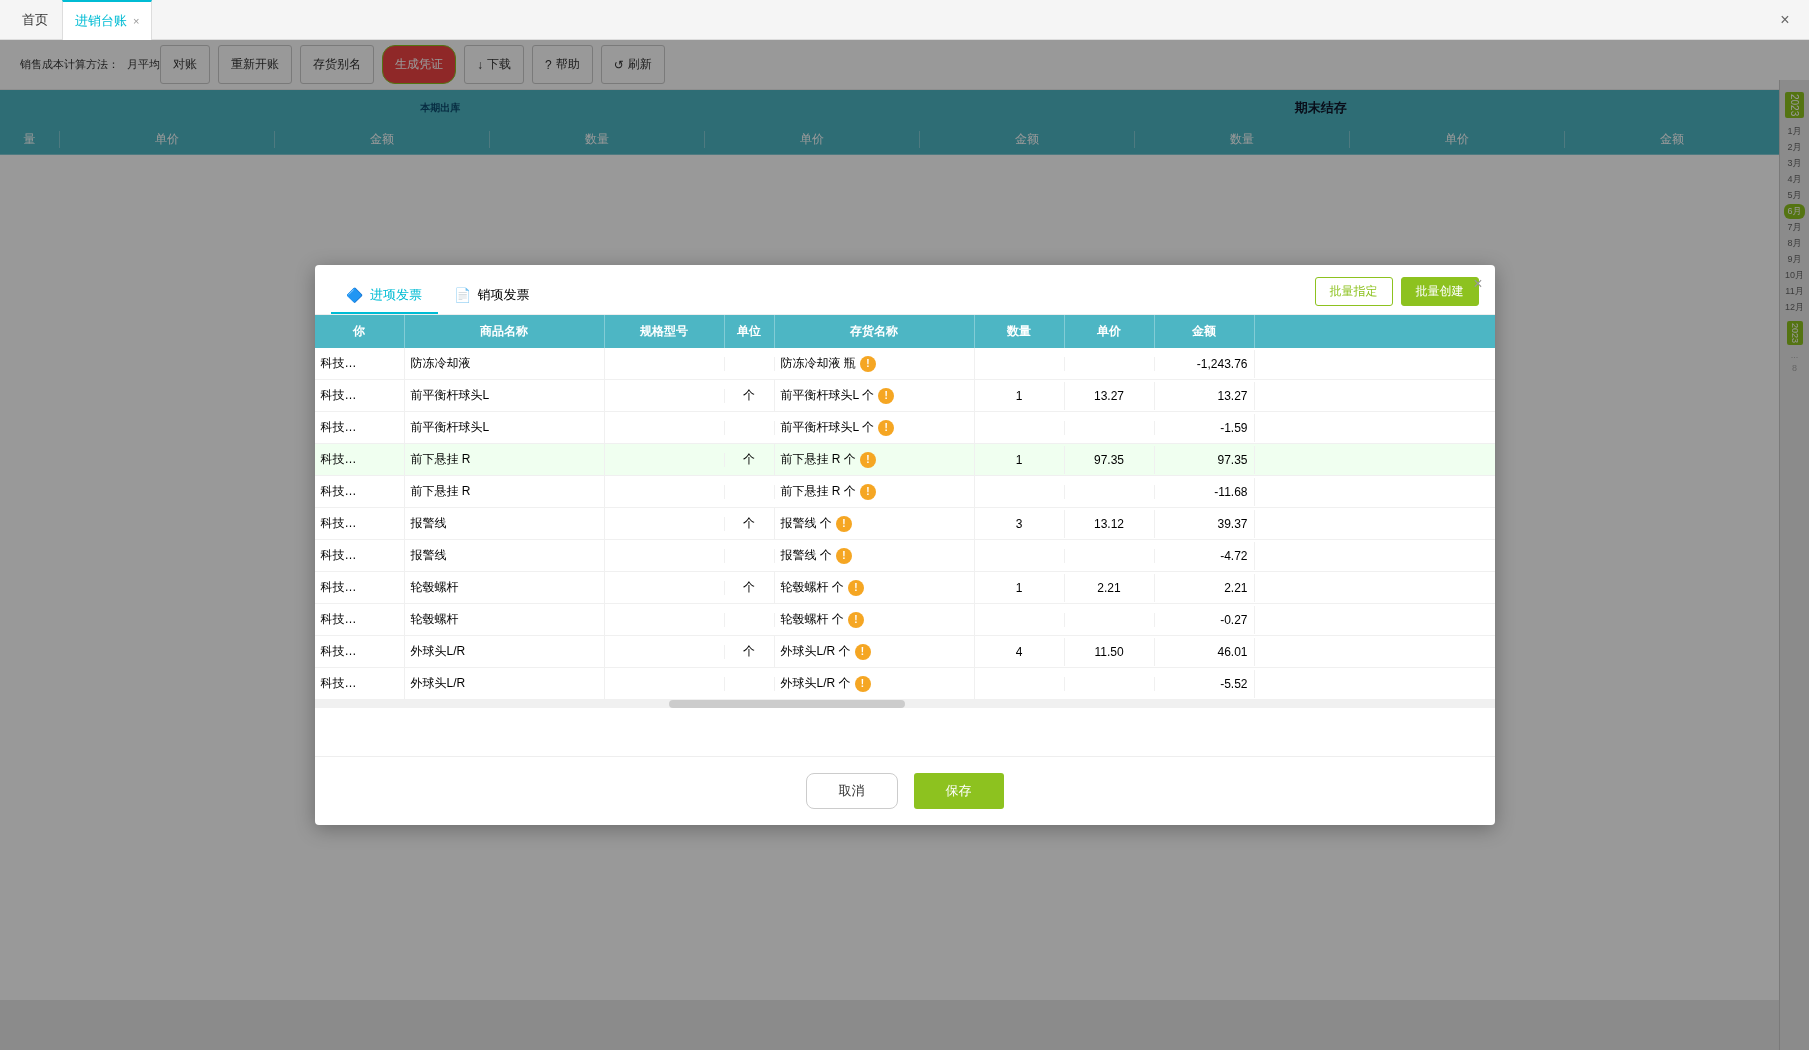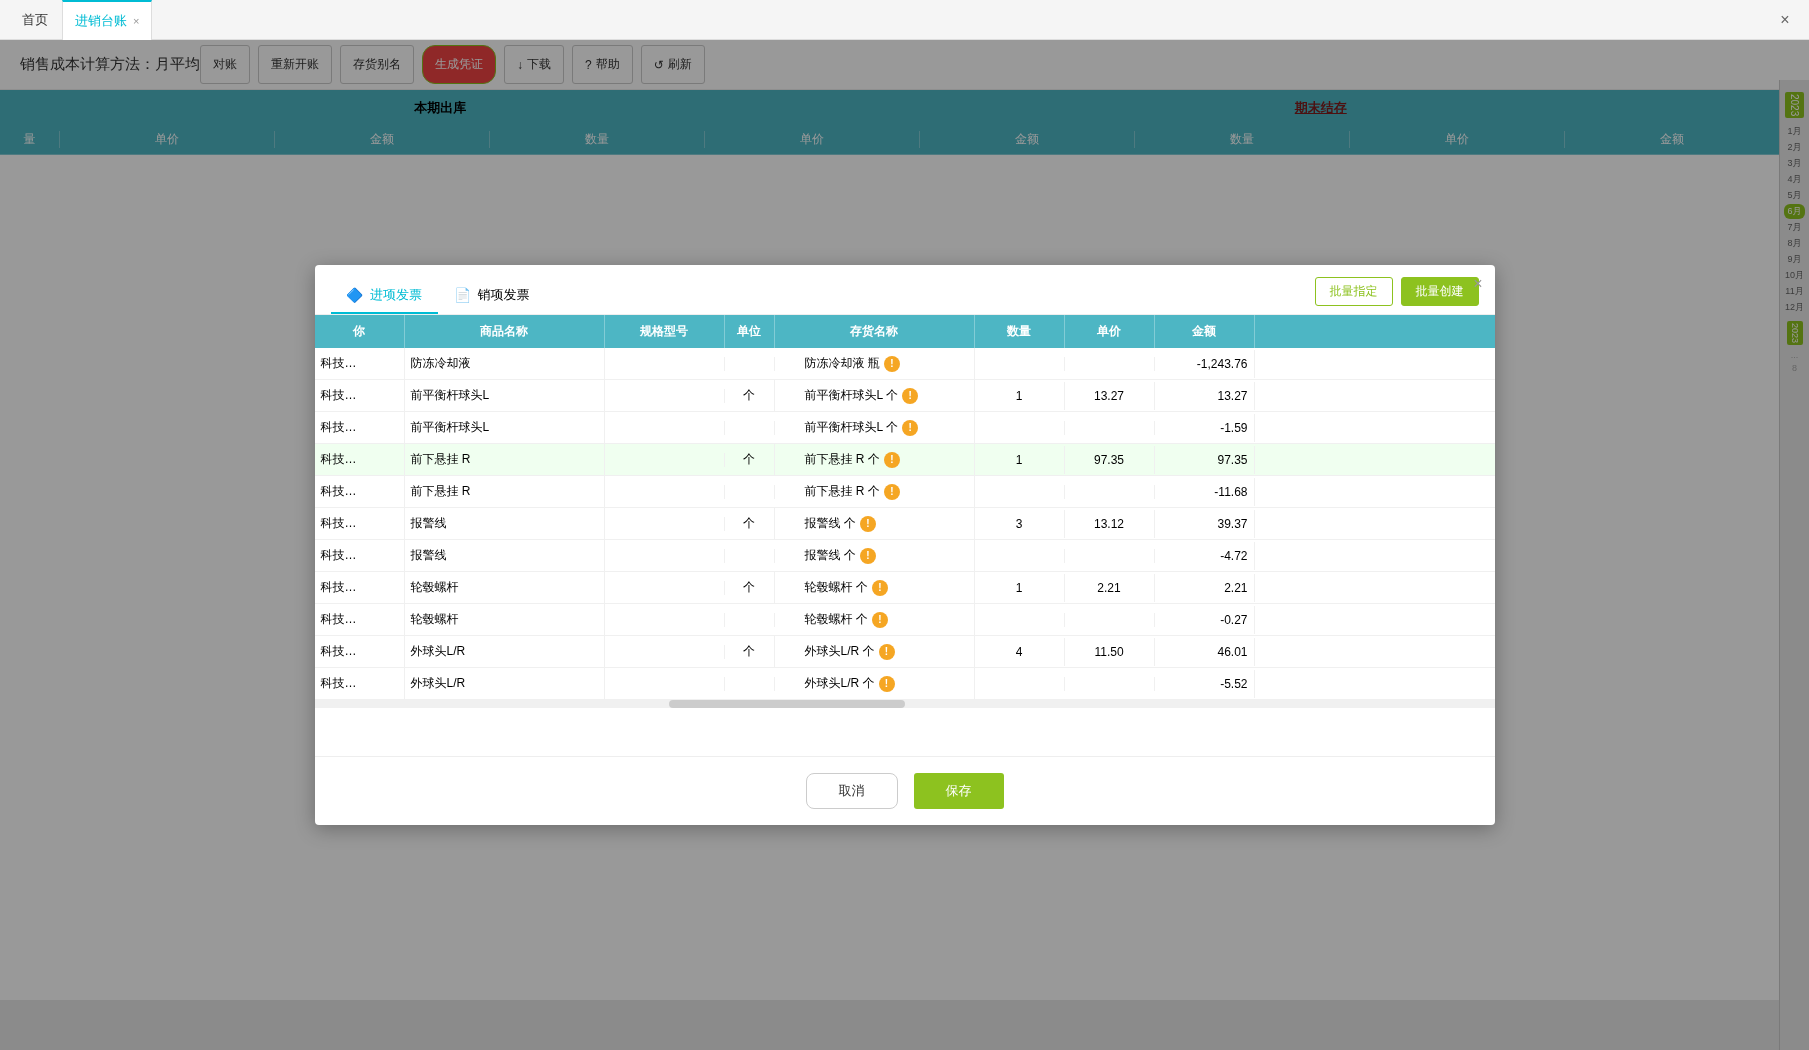--- a/index.html
+++ b/index.html
@@ -35,21 +35,21 @@
       height: calc(1050px - 40px);
       position: relative;
     }
 
     
     .header-toolbar {
       display: flex; align-items: center;
       background: #fff; padding: 0 20px;
       height: 50px; border-bottom: 1px solid #eee;
     }
-    .cost-method { font-size: 15px; color: #333; display: flex; align-items: center; gap: 0; }
+    .cost-method { font-size: 11px; color: #333; display: flex; align-items: center; gap: 8px; }
     .cost-value { color: #333; }
     .page-title {
       flex: 1; text-align: center; font-size: 18px; font-weight: bold; color: #333;
       display: flex; align-items: center; justify-content: center; gap: 6px;
     }
     .toolbar-buttons { display: flex; gap: 8px; align-items: center; }
     .btn { padding: 10px 12px; border-radius: 3px; cursor: pointer; font-size: 12px; border: 1px solid #ccc; background: #fff; }
     .btn-primary { background: #ef4444; color: #fff; border-color: #8dc21f; border-radius: 13px; }
     .btn-outline { background: #fff; color: #333; border: 1px solid #ccc; }
     .btn-icon { display: flex; align-items: center; gap: 4px; }
@@ -115,21 +115,21 @@
       text-overflow: ellipsis; white-space: nowrap;
     }
     .modal-td.right { text-align: right; }
     .modal-td.left { text-align: left; }
     .warning-icon {
       display: inline-block; width: 16px; height: 16px;
       background: #f5a623; border-radius: 50%;
       color: #fff; font-size: 10px; font-weight: bold;
       line-height: 16px; text-align: center;
     }
-    .inventory-cell { display: flex; align-items: center; gap: 4px; justify-content: flex-start; margin-left: 24px; }
+    .inventory-cell { display: flex; align-items: center; gap: 4px; justify-content: flex-start; }
 
     
     .modal-scroll-bar {
       height: 8px; background: #f0f0f0;
       margin: 0; position: relative;
     }
     .modal-scroll-thumb {
       position: absolute; left: 30%; width: 20%;
       height: 8px; background: #ccc; border-radius: 4px;
     }
@@ -175,22 +175,22 @@
         <span>帮助</span>
       </button>
       <button class="btn btn-outline btn-icon">
         <span>↺</span>
         <span>刷新</span>
       </button>
     </div>
   </div>
 
   <div style="background:#4db6c4; height:35px; display:flex; align-items:center; padding:0; position:relative;">
-    <div style="flex:1; text-align:center; color:#000000; font-weight:bold; font-size:13px;">本期出库</div>
-    <div style="flex:1; text-align:center; color:#7f1d1d; font-weight:bold; font-size:13px; margin-right:48px;text-decoration:underline;">期末结存</div>
+    <div style="flex:1; text-align:center; color:#0c4a6e; font-weight:bold; font-size:10px;">本期出库</div>
+    <div style="flex:1; text-align:center; color:#0f172a; font-weight:bold; font-size:13px; margin-right:48px;">期末结存</div>
     <div style="position:absolute; right:0; top:0; width:30px; height:35px; background:#e0e0e0; display:flex; align-items:center; justify-content:center; cursor:pointer;">
       <span>›</span>
     </div>
   </div>
 
   <div style="background:#4db6c4; height:30px; display:flex; align-items:center; border-bottom:1px solid rgba(255,255,255,0.3);">
     <div style="width:60px; text-align:center; color:#fff; font-size:12px; border-right:1px solid rgba(255,255,255,0.3); padding:0 4px;">量</div>
     <div style="flex:1; text-align:center; color:#fff; font-size:12px; border-right:1px solid rgba(255,255,255,0.3);">单价</div>
     <div style="flex:1; text-align:center; color:#fff; font-size:12px; border-right:1px solid rgba(255,255,255,0.3);">金额</div>
     <div style="flex:1; text-align:center; color:#fff; font-size:12px; border-right:1px solid rgba(255,255,255,0.3);">数量</div>

